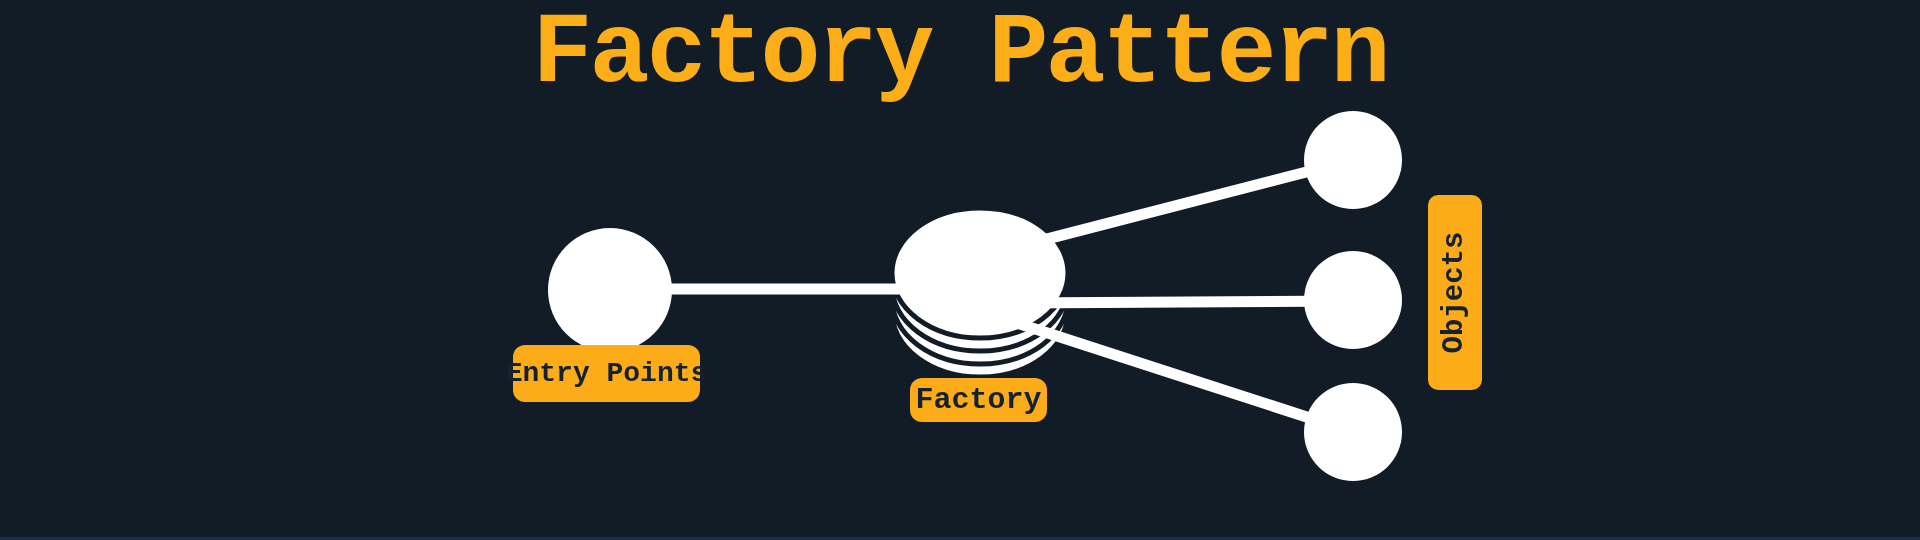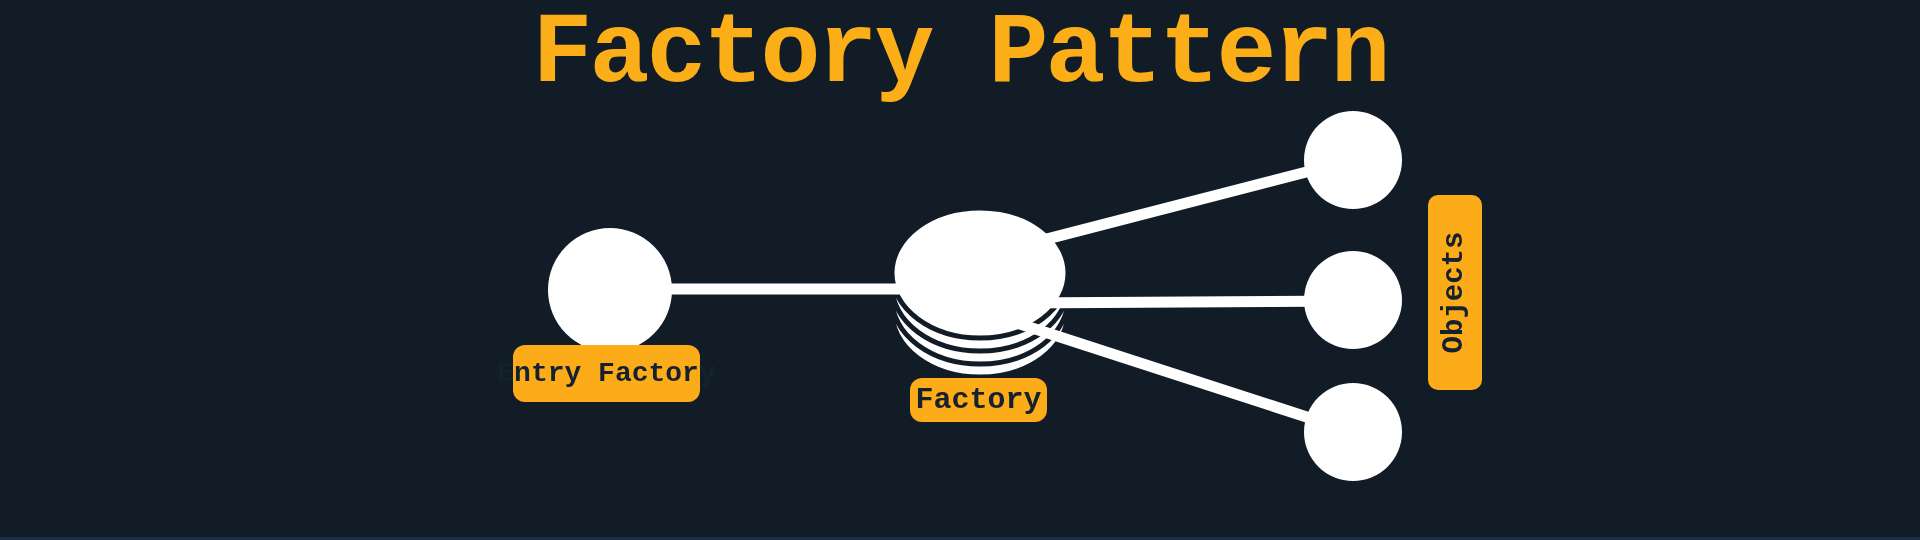--- a/index.html
+++ b/index.html
@@ -94,21 +94,21 @@
     <line class="connector" x1="1000" y1="303" x2="1353" y2="301"></line>
     <line class="connector" x1="995" y1="316" x2="1353" y2="432"></line>
 
     <circle class="node" cx="610" cy="290" r="62"></circle>
     <circle class="node" cx="1353" cy="160" r="49"></circle>
     <circle class="node" cx="1353" cy="300" r="49"></circle>
     <circle class="node" cx="1353" cy="432" r="49"></circle>
   </svg>
 
   <div class="label label-entry">
-    <span>Entry Factory</span>
+    <span>Entry Points</span>
   </div>
 
   <div class="label label-factory">
     <span>Factory</span>
   </div>
 
   <div class="label label-objects">
     <span class="rotated">Objects</span>
   </div>
 

